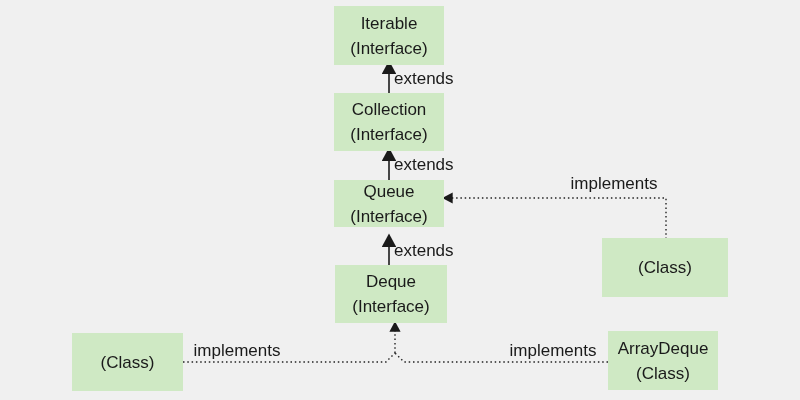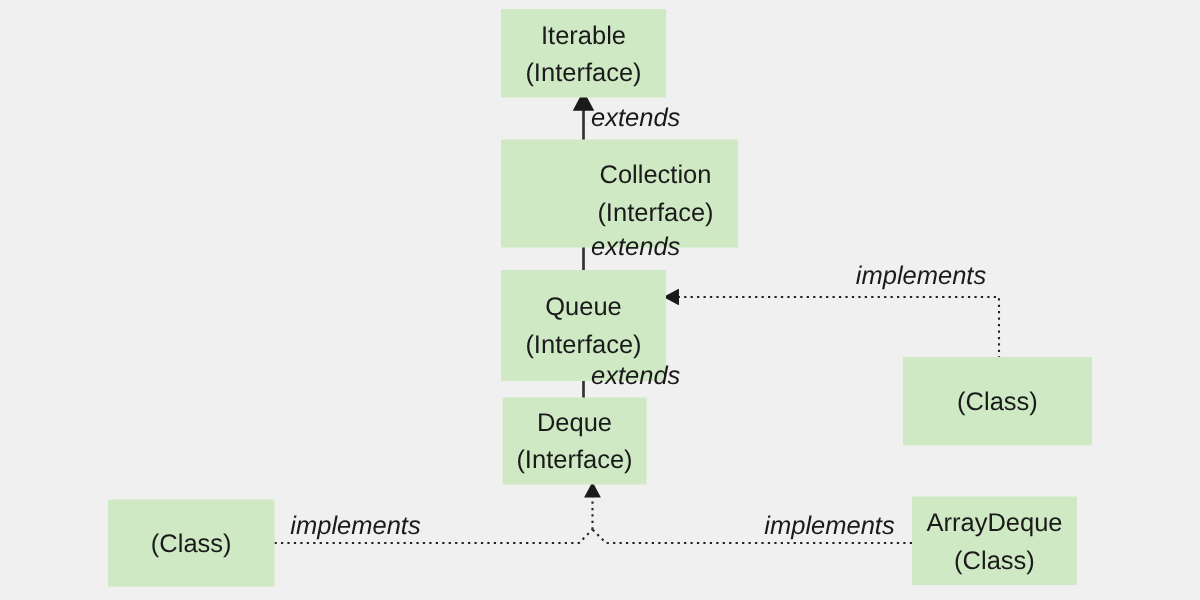--- a/index.html
+++ b/index.html
@@ -30,30 +30,29 @@
     justify-content: center;
     text-align: center;
     font-size: 17px;
     line-height: 25px;
   }
   .edge-label {
     position: absolute;
     font-size: 17px;
     color: #1a1a1a;
     white-space: nowrap;
-    font-style: italic;
   }
   .edge-label.v-center { transform: translateY(-50%); }
   .edge-label.centered { transform: translate(-50%, -50%); }
 
   
   #node-iterable      { left: 334px; top:   6px; width: 110px; height: 59px; }
-  #node-collection    { left: 334px; top:  93px; width: 110px; height: 72px; padding-left: 48px; }
-  #node-queue         { left: 334px; top: 180px; width: 110px; height: 74px; }
-  #node-deque         { left: 335px; top: 265px; width: 96px; height: 58px; }
+  #node-collection    { left: 334px; top:  93px; width: 110px; height: 58px; }
+  #node-queue         { left: 334px; top: 180px; width: 110px; height: 47px; }
+  #node-deque         { left: 335px; top: 265px; width: 112px; height: 58px; }
   #node-priorityqueue { left: 602px; top: 238px; width: 126px; height: 59px; }
   #node-linkedlist    { left:  72px; top: 333px; width: 111px; height: 58px; }
   #node-arraydeque    { left: 608px; top: 331px; width: 110px; height: 59px; }
 
   
   #label-extends-1    { left: 394px; top:  79px; }
   #label-extends-2    { left: 394px; top: 165px; }
   #label-extends-3    { left: 394px; top: 251px; }
   #label-impl-pq      { left: 614px; top: 184px; }
   #label-impl-ll      { left: 237px; top: 351px; }

